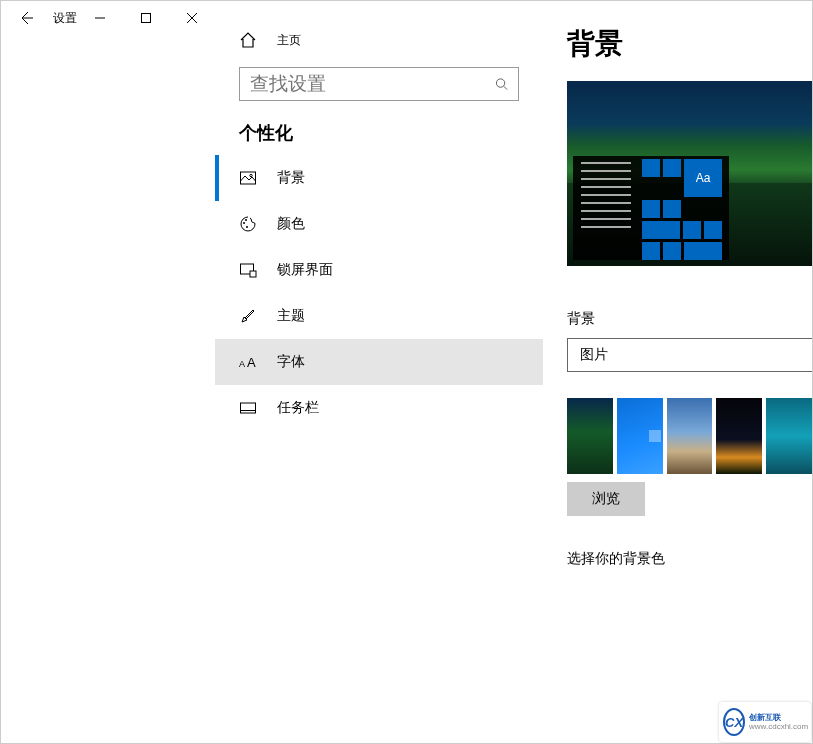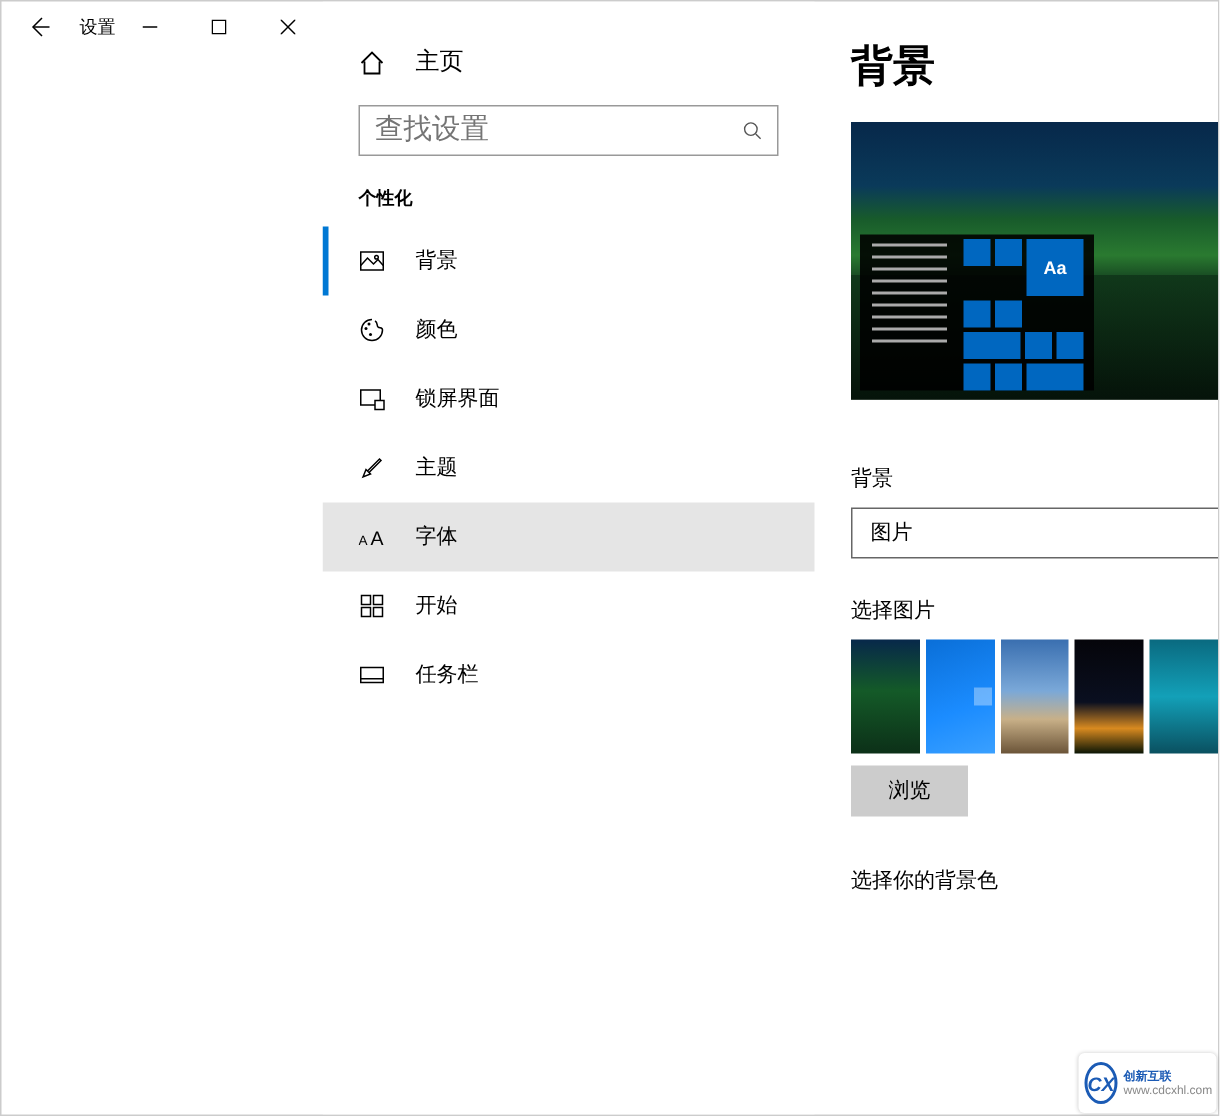--- a/index.html
+++ b/index.html
@@ -5,40 +5,40 @@
   * { box-sizing: border-box; margin: 0; padding: 0; font-family: "Microsoft YaHei", "Segoe UI", sans-serif; }
   body { width: 813px; height: 744px; overflow: hidden; background: #fff; position: relative; }
   .window { width: 813px; height: 744px; border: 1px solid #ccc; background: #fff; display: flex; flex-direction: row; }
   .titlebar { height: 34px; display: flex; align-items: center; padding-left: 8px; }
   .titlebar .back { width: 34px; height: 34px; display: flex; align-items: center; justify-content: center; }
   .titlebar .title { font-size: 12px; margin-left: 10px; }
   .titlebar .spacer { flex: 1; }
   .win-btn { width: 46px; height: 34px; display: flex; align-items: center; justify-content: center; }
   .body { flex: 1; display: flex; overflow: hidden; }
   .sidebar { width: 328px; background: #fff; padding-top: 20px; display: flex; flex-direction: column; }
-  .home-row { display: flex; align-items: center; padding: 10px 24px; gap: 20px; font-size: 16px; }
+  .home-row { display: flex; align-items: center; padding: 10px 24px; gap: 20px; font-size: 12px; }
   .search-wrap { padding: 0 24px; margin-top: 8px; }
   .search-box { width: 100%; height: 34px; border: 1px solid #999; display: flex; align-items: center; padding: 0 10px; justify-content: space-between; }
   .search-box input { border: none; outline: none; font-size: 19px; flex: 1; background: transparent; }
-  .section-title { font-size: 12px; font-weight: 600; padding: 20px 24px 10px; }
+  .section-title { font-size: 18px; font-weight: 600; padding: 20px 24px 10px; }
   .nav-items { display: flex; flex-direction: column; }
   .nav-item { display: flex; align-items: center; height: 46px; padding-left: 24px; gap: 20px; font-size: 14px; position: relative; }
   .nav-item.selected { border-left: 4px solid #0078d4; padding-left: 20px; }
   .nav-item.hovered { background: #e5e5e5; }
   .nav-icon { width: 18px; height: 18px; display: flex; align-items: center; justify-content: center; }
   .content { flex: 1; padding: 24px 0 0 24px; overflow-y: auto; }
   .content h1 { font-size: 28px; font-weight: 600; margin-bottom: 18px; }
   .preview { width: 328px; height: 185px; background: #000; position: relative; margin-bottom: 44px; }
   .preview-land { position: absolute; inset: 0; background: linear-gradient(to bottom, #07284a 0%, #0a3a5a 23%, #185b2b 35%, #2a7a30 48%, #1a5024 55%, #0d2f18 100%); }
   .preview-land::after { content:""; position:absolute; top:55%; left:0; right:0; bottom:0; background:linear-gradient(to bottom, rgba(10,40,20,.6), rgba(0,0,0,.6)); }
   .mini-taskbar { position: absolute; left: 6px; bottom: 6px; width: 156px; height: 104px; background: rgba(0,0,0,.88); display: flex; }
   .mini-list { width: 66px; padding: 6px 8px; display:flex; flex-direction:column; gap:6px;}
   .mini-list div { height:2px; background:#aaa; }
   .mini-tiles { flex:1; display:flex; flex-direction:column; gap:3px; padding:3px;}
-  .tile-row { display:flex; gap:3px;font-weight:bold; }
+  .tile-row { display:flex; gap:3px; }
   .tile { background:#0067c0; }
   .tile.sq { width:18px; height:18px; }
   .tile.big { width:38px; height:38px; display:flex; align-items:center; justify-content:center; color:#fff; font-size:12px;}
   .tile.wide { width:38px; height:18px;}
   .field-label { font-size: 14px; margin-bottom: 10px; }
   .select-box { width: 280px; height: 34px; border: 1px solid #666; display: flex; align-items: center; justify-content: space-between; padding: 0 12px; font-size: 14px; margin-bottom: 26px; }
   .thumbs { display: flex; gap: 4px; margin-bottom: 8px; }
   .thumb { width: 76px; height: 76px; }
   .thumb.t1 { background: linear-gradient(to bottom, #07284a 0%, #145a28 45%, #0c3018 100%); }
   .thumb.t2 { background: linear-gradient(160deg, #0a6fd8 0%, #1b8cff 60%, #3aa0ff 100%); position:relative;}
@@ -147,31 +147,20 @@
               <svg width="18" height="16" viewBox="0 0 18 16">
                 <text x="0" y="13" font-size="9" font-family="serif">A</text>
                 <text x="8" y="13" font-size="13" font-family="serif">A</text>
               </svg>
             </span>
           <span>字体</span>
         </div>
         <div class="nav-item">
           <span class="nav-icon">
               <svg width="18" height="18" viewBox="0 0 18 18">
-                <rect x="2" y="2" width="6" height="6" stroke="#000" fill="none"></rect>
-                <rect x="10" y="2" width="6" height="6" stroke="#000" fill="none"></rect>
-                <rect x="2" y="10" width="6" height="6" stroke="#000" fill="none"></rect>
-                <rect x="10" y="10" width="6" height="6" stroke="#000" fill="none"></rect>
-              </svg>
-            </span>
-          <span>开始</span>
-        </div>
-        <div class="nav-item">
-          <span class="nav-icon">
-              <svg width="18" height="18" viewBox="0 0 18 18">
                 <rect x="1.5" y="4" width="15" height="10" stroke="#000" fill="none"></rect>
                 <line x1="1.5" y1="11.5" x2="16.5" y2="11.5" stroke="#000"></line>
               </svg>
             </span>
           <span>任务栏</span>
         </div>
       </div>
     </div>
 
     <div class="content">
@@ -216,21 +205,20 @@
       </div>
 
       <div class="field-label">背景</div>
       <div class="select-box">
         <span>图片</span>
         <svg width="12" height="12" viewBox="0 0 12 12">
             <path d="M2 4 L6 8 L10 4" stroke="#000" fill="none"></path>
           </svg>
       </div>
 
-      <div class="field-label">选择图片</div>
       <div class="thumbs">
         <div class="thumb t1"></div>
         <div class="thumb t2"></div>
         <div class="thumb t3"></div>
         <div class="thumb t4"></div>
         <div class="thumb t5"></div>
       </div>
       <div class="browse-btn">
           <span>浏览</span>
         </div>

